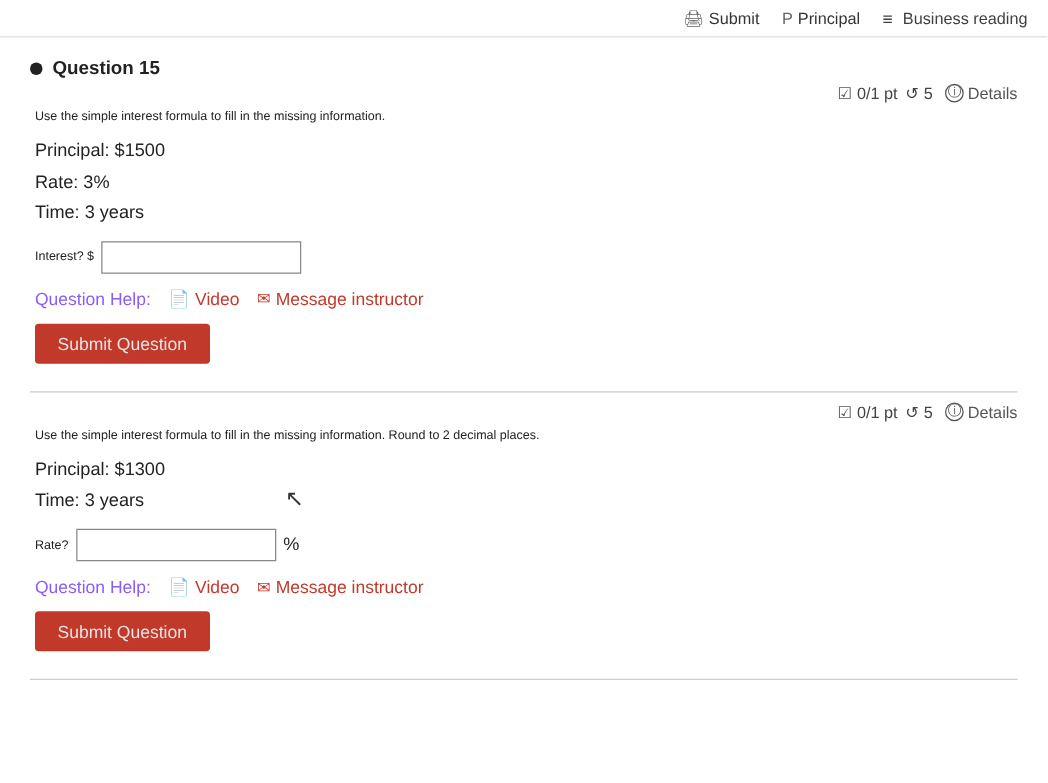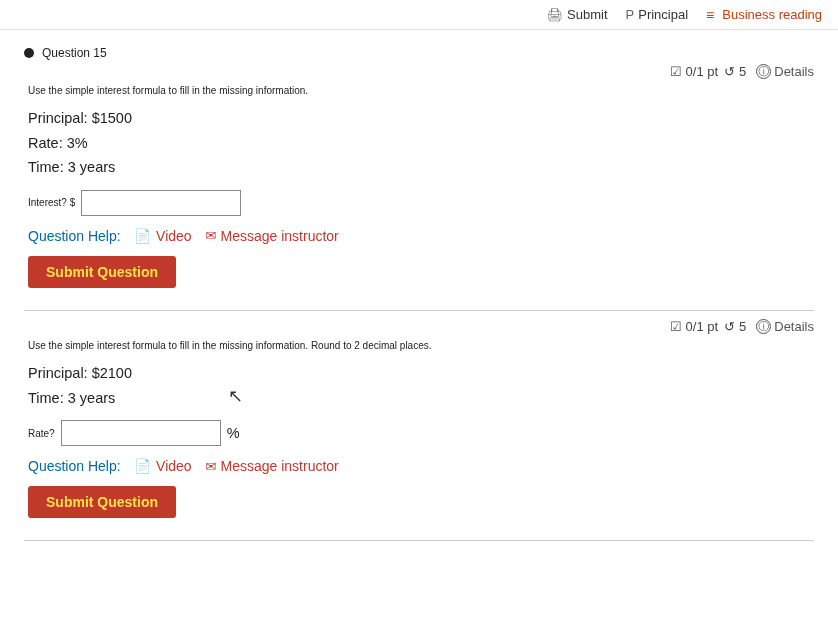--- a/index.html
+++ b/index.html
@@ -29,21 +29,21 @@
       align-items: center;
       gap: 4px;
       font-size: 13px;
       color: #333;
     }
     .top-bar-item .icon-glyph {
       font-size: 13px;
       color: #666;
     }
     .top-bar-item.business-reading {
-      color: #c2410c;
+      color: #404040;
       font-size: 13px;
     }
     .top-bar-item.business-reading::before {
       content: '≡';
       margin-right: 4px;
       font-size: 14px;
     }
 
     
     .main-content {
@@ -65,22 +65,22 @@
       margin-bottom: 4px;
     }
     .question-dot {
       width: 10px;
       height: 10px;
       background: #222;
       border-radius: 50%;
       flex-shrink: 0;
     }
     .question-title {
-      font-weight: normal;
-      font-size: 12px;
+      font-weight: bold;
+      font-size: 15px;
     }
 
     .question-meta {
       display: flex;
       align-items: center;
       justify-content: flex-end;
       gap: 10px;
       font-size: 13px;
       color: #444;
       margin-bottom: 6px;
@@ -152,21 +152,21 @@
 
     .question-help {
       display: flex;
       align-items: center;
       gap: 14px;
       margin-left: 4px;
       margin-bottom: 12px;
       font-size: 14px;
     }
     .question-help .help-label {
-      color: #0369a1;
+      color: #8b5cf6;
     }
     .question-help .help-link {
       display: flex;
       align-items: center;
       gap: 4px;
       color: #c0392b;
       text-decoration: none;
       font-size: 14px;
       cursor: pointer;
     }
@@ -181,25 +181,25 @@
       text-decoration: none;
       font-size: 14px;
       cursor: pointer;
     }
     .question-help .msg-link .email-icon {
       font-size: 13px;
     }
 
     .submit-btn {
       background: #c0392b;
-      color: #fde047;
+      color: #e5e5e5;
       border: none;
       padding: 8px 18px;
       font-size: 14px;
-      font-weight: bold;
+      font-weight: normal;
       border-radius: 3px;
       cursor: pointer;
       margin-left: 4px;
       margin-bottom: 6px;
     }
   </style>
 </head>
 <body>
 
 <div class="top-bar">
@@ -276,21 +276,21 @@
       </span>
       <a class="details-link">
         <span class="info-icon">ⓘ</span>
         <span>Details</span>
       </a>
     </div>
 
     <div class="question-prompt">Use the simple interest formula to fill in the missing information. Round to 2 decimal places.</div>
 
     <div class="question-data" style="position:relative;">
-      <div>Principal: $2100</div>
+      <div>Principal: $1300</div>
       <div>Time: 3 years</div>
 
       <span style="position:absolute; left:200px; top:20px; font-size:18px; color:#333;">↖</span>
     </div>
 
     <div class="answer-row">
       <label>Rate?</label>
       <input class="answer-input" type="text" placeholder="" style="">
       <span class="answer-suffix">%</span>
     </div>

